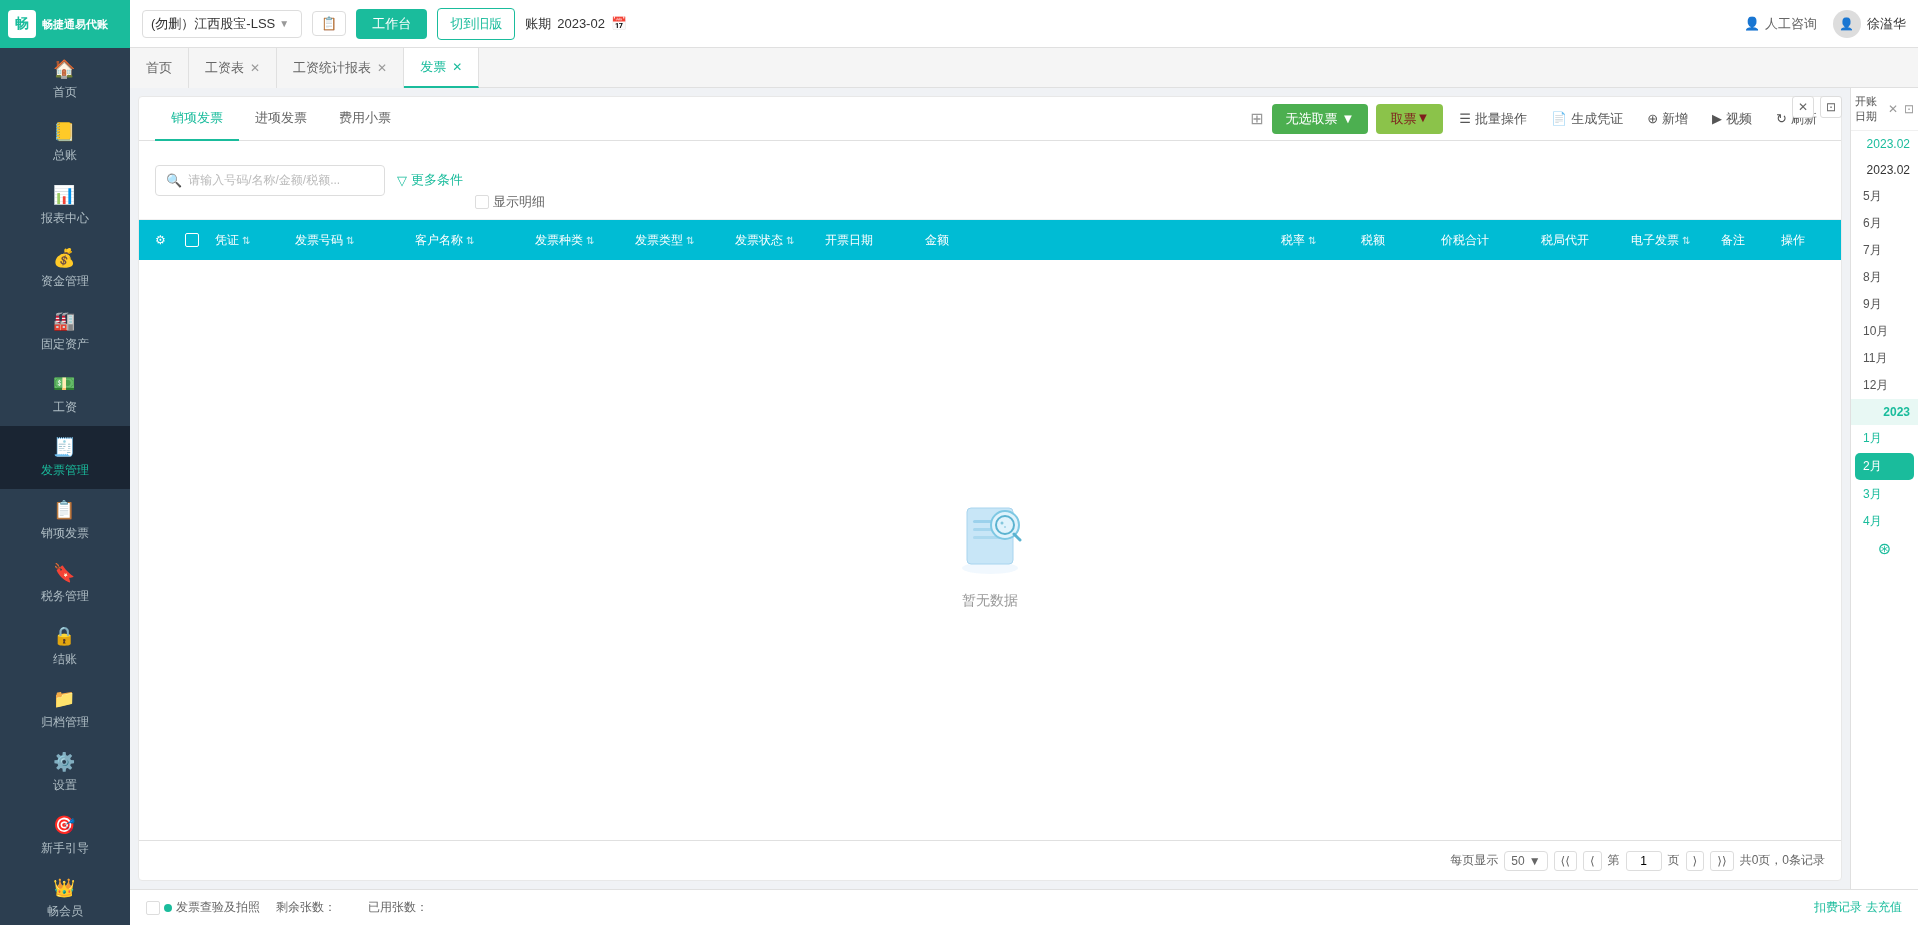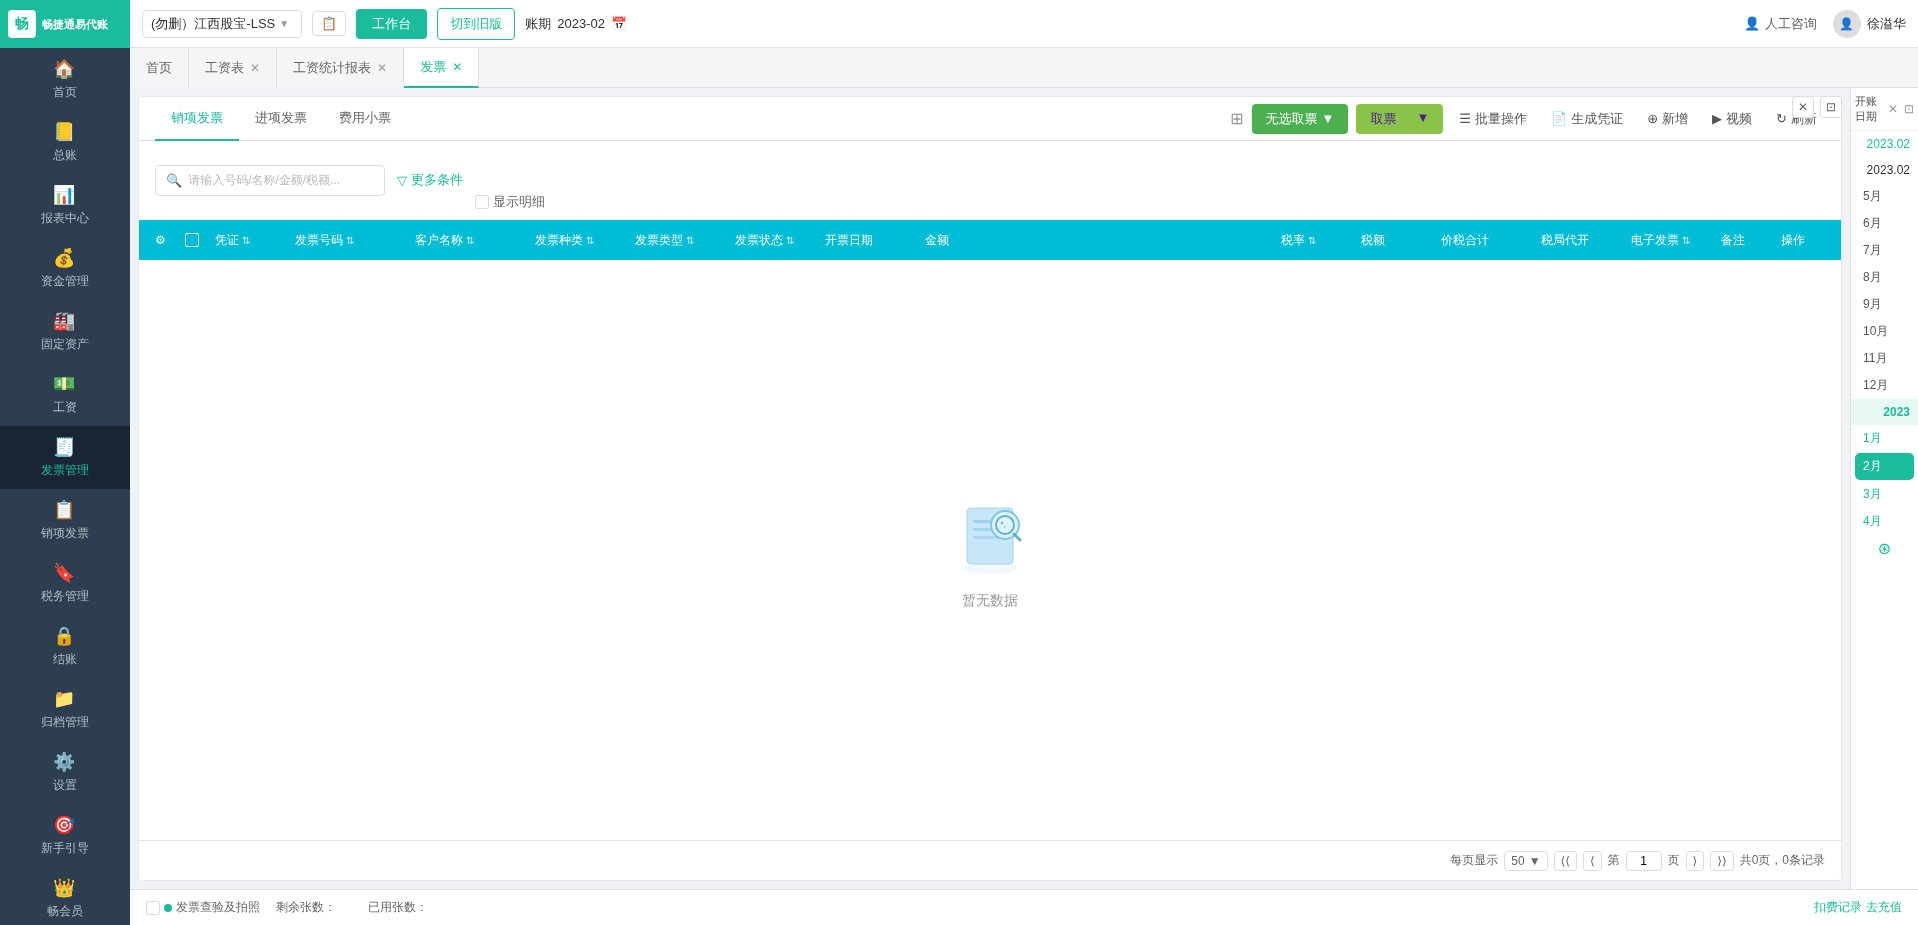--- a/index.html
+++ b/index.html
@@ -237,28 +237,28 @@
       border-radius: 4px;
       padding: 6px 14px;
       font-size: 13px;
       cursor: pointer;
       display: flex;
       align-items: center;
       gap: 4px;
     }
     .btn-fetch {
       background: #8bc34a;
-      color: #4c1d95;
+      color: #7f1d1d;
       border: none;
       border-radius: 4px;
       padding: 6px 14px;
       font-size: 13px;
       cursor: pointer;
       display: flex;
-      gap: 20px;
+      gap: 0;
     }
     .btn-action {
       background: none;
       border: none;
       color: #555;
       font-size: 13px;
       cursor: pointer;
       display: flex;
       align-items: center;
       gap: 4px;

